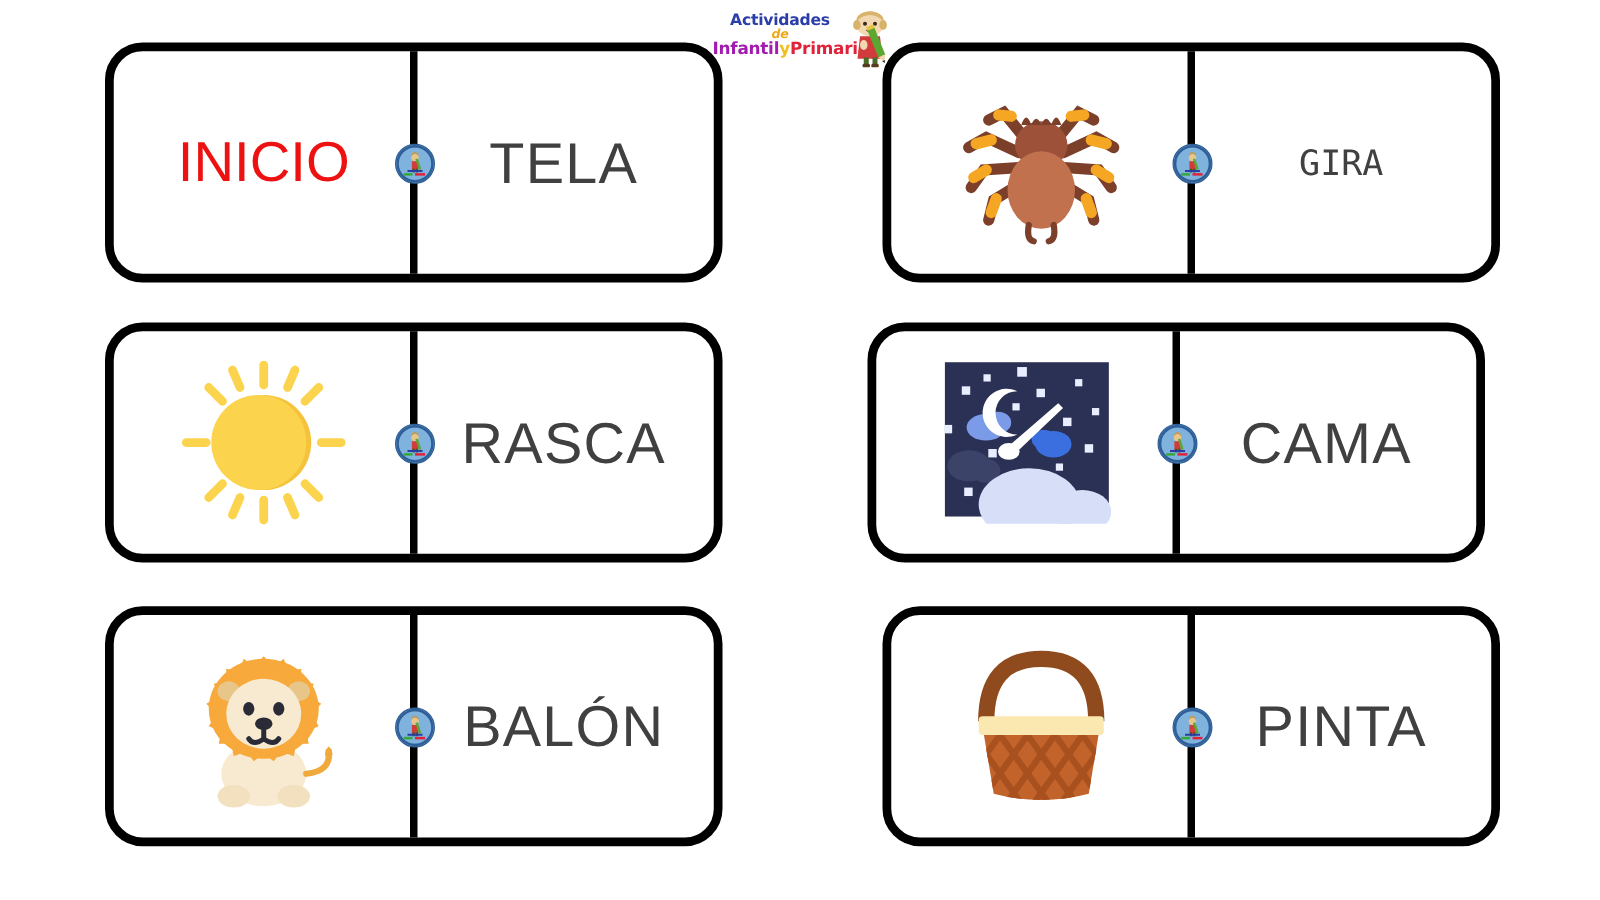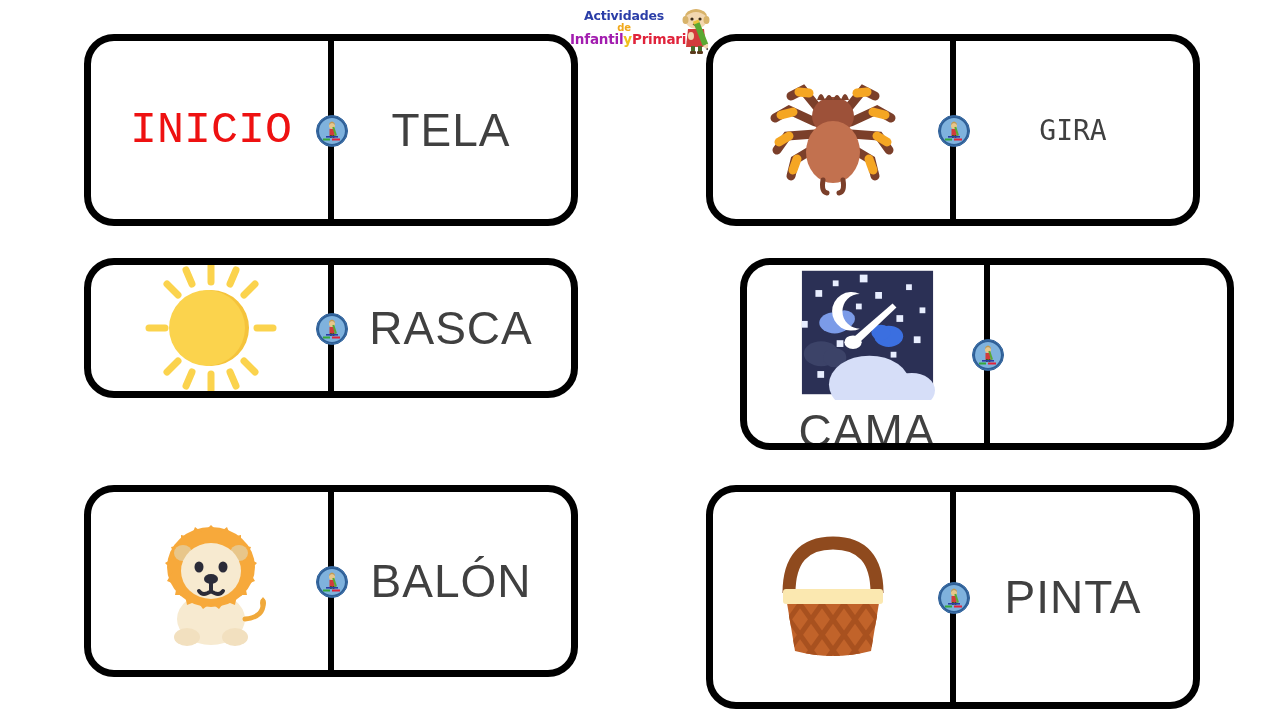--- a/index.html
+++ b/index.html
@@ -31,21 +31,21 @@
     text-align: center;
     line-height: 1.02;
   }
   .brand-line {
     font-family: "DejaVu Sans", sans-serif;
     font-weight: bold;
     letter-spacing: -0.2px;
     white-space: nowrap;
   }
   .bl-1 { font-size: 12.5px; color: #2b3ea8; }
-  .bl-2 { font-size: 10px; color: #f0a81c; }
+  .bl-2 { font-size: 10px; color: #f0a81c; font-style: italic; }
   .bl-3 { font-size: 13.5px; }
   .bl-3 .w-inf { color: #a21caf; }
   .bl-3 .w-y   { color: #f0c01c; }
   .bl-3 .w-pri { color: #e0233b; }
 
   .brand-mascot {
     position: relative;
     width: 34px;
     height: 48px;
     margin-left: 1px;
@@ -114,21 +114,21 @@
     white-space: nowrap;
     font-family: "Liberation Sans", sans-serif;
   }
   .word.mono {
     font-family: "DejaVu Sans Mono", monospace;
     font-size: 28px;
     letter-spacing: 0px;
   }
   .word.start {
     color: #ee1111;
-    font-family: Liberation Mono, monospace;
+    font-family: Liberation Sans, sans-serif;
     font-size: 45px;
     letter-spacing: 0px;
   }
 
   
   .art { width: 140px; height: 140px; display: block; }
   .art-sm { width: 135px; height: 135px; }
 </style>
 </head>
 <body>
@@ -235,21 +235,21 @@
         <rect x="6" y="22.5" width="7" height="2" fill="#36a83a"></rect>
         <rect x="15" y="22.5" width="8" height="2" fill="#e0233b"></rect>
         <rect x="9" y="20" width="12" height="1.6" fill="#2b3ea8"></rect>
       </svg>
     </div>
     <div class="half half-right">
       <span class="word mono">GIRA</span>
     </div>
   </div>
 
-  <div class="domino" style="left:84px; top:258px; width:494px; height:140px;">
+  <div class="domino" style="left:84px; top:258px; width:494px; height:192px;">
     <div class="half half-left">
       <span>
         <svg class="art" viewBox="0 0 140 140">
           <g stroke="#fbd34d" stroke-width="7" stroke-linecap="round">
             <line x1="70" y1="8" x2="70" y2="24"></line>
             <line x1="70" y1="116" x2="70" y2="132"></line>
             <line x1="8" y1="70" x2="24" y2="70"></line>
             <line x1="116" y1="70" x2="132" y2="70"></line>
             <line x1="26" y1="26" x2="37" y2="37"></line>
             <line x1="103" y1="103" x2="114" y2="114"></line>
@@ -279,21 +279,21 @@
         <rect x="6" y="22.5" width="7" height="2" fill="#36a83a"></rect>
         <rect x="15" y="22.5" width="8" height="2" fill="#e0233b"></rect>
         <rect x="9" y="20" width="12" height="1.6" fill="#2b3ea8"></rect>
       </svg>
     </div>
     <div class="half half-right">
       <span class="word">RASCA</span>
     </div>
   </div>
 
-  <div class="domino" style="left:740px; top:258px; width:494px; height:192px;flex-direction:column;">
+  <div class="domino" style="left:694px; top:258px; width:494px; height:192px;">
     <div class="half half-left">
       <span>
         <svg class="art-sm" viewBox="0 0 140 140">
           <rect x="2" y="6" width="136" height="128" fill="#2b3055"></rect>
           <g fill="#e8eeff">
             <rect x="16" y="26" width="7" height="7"></rect>
             <rect x="34" y="16" width="6" height="6"></rect>
             <rect x="62" y="10" width="8" height="8"></rect>
             <rect x="78" y="28" width="7" height="7"></rect>
             <rect x="110" y="20" width="6" height="6"></rect>
@@ -376,21 +376,21 @@
         <rect x="6" y="22.5" width="7" height="2" fill="#36a83a"></rect>
         <rect x="15" y="22.5" width="8" height="2" fill="#e0233b"></rect>
         <rect x="9" y="20" width="12" height="1.6" fill="#2b3ea8"></rect>
       </svg>
     </div>
     <div class="half half-right">
       <span class="word">BALÓN</span>
     </div>
   </div>
 
-  <div class="domino" style="left:706px; top:485px; width:494px; height:224px;">
+  <div class="domino" style="left:706px; top:485px; width:494px; height:192px;">
     <div class="half half-left">
       <span>
         <svg class="art" viewBox="0 0 140 140">
           <path d="M26 66 Q26 16 70 16 Q114 16 114 66" stroke="#8f4a1e" stroke-width="13" fill="none"></path>
           <path d="M40 66 Q40 30 70 30 Q100 30 100 66" stroke="#ffffff" stroke-width="13" fill="none"></path>
           <defs>
             <clipPath id="basketClip">
               <path d="M24 76 L116 76 L108 124 Q70 134 32 124 Z"></path>
             </clipPath>
           </defs>

